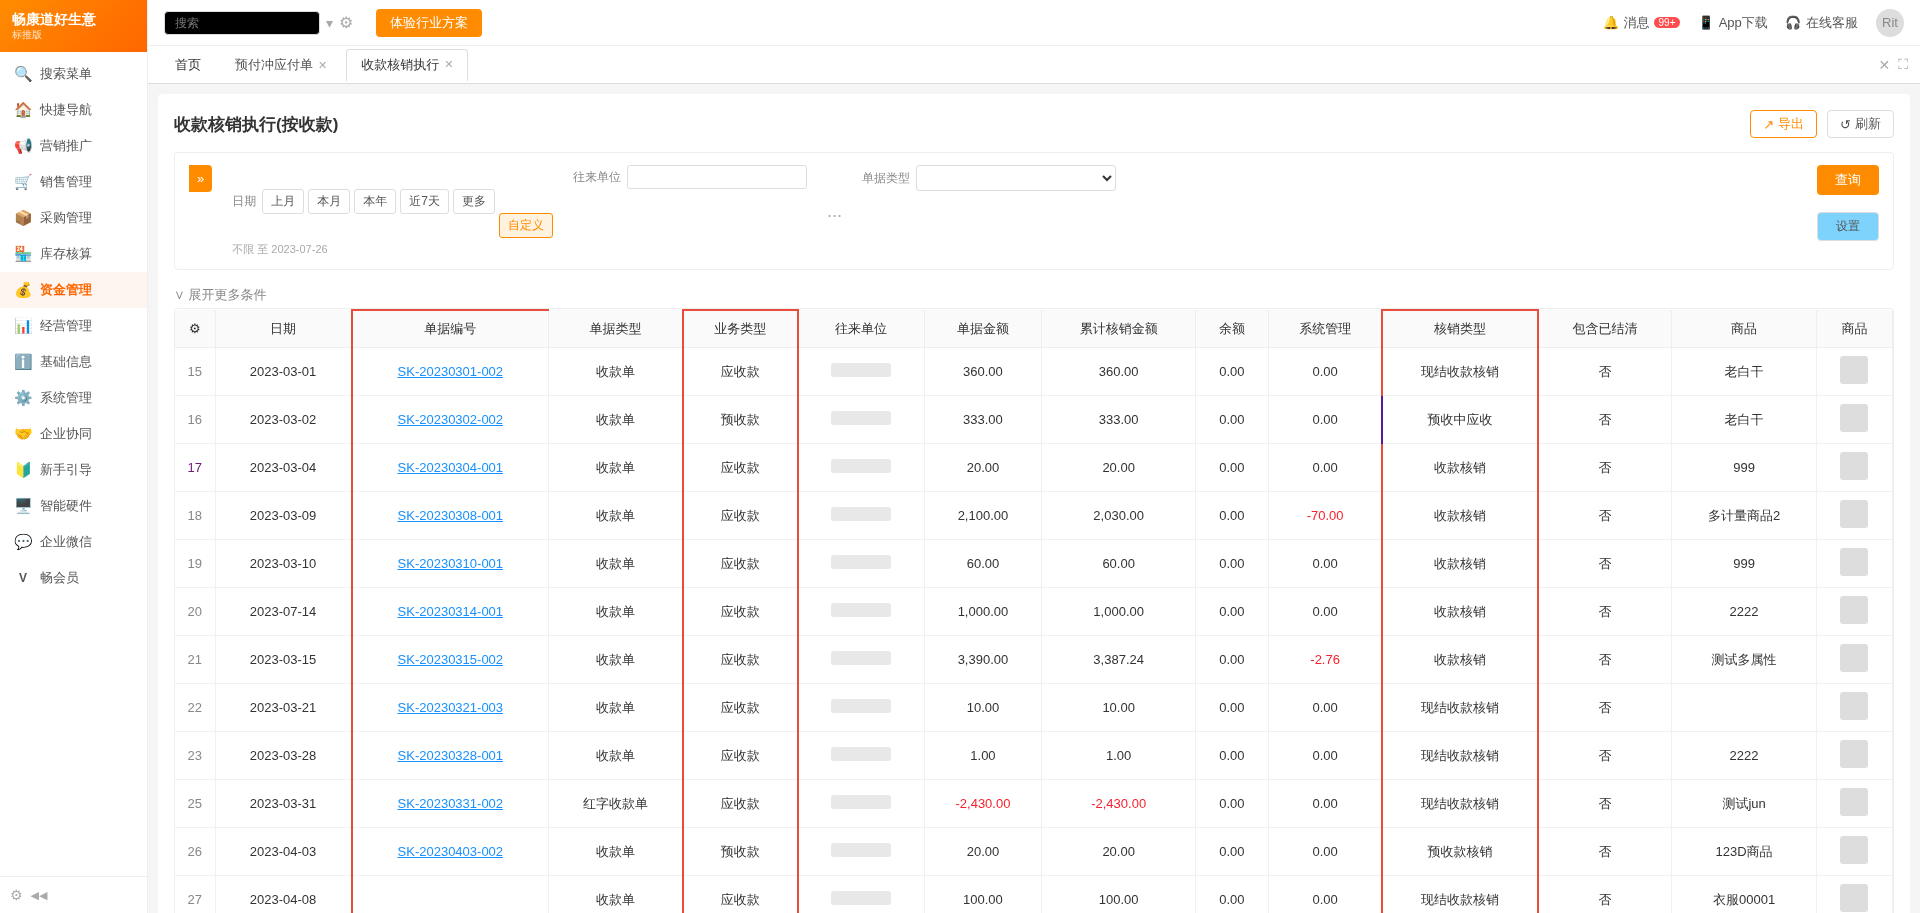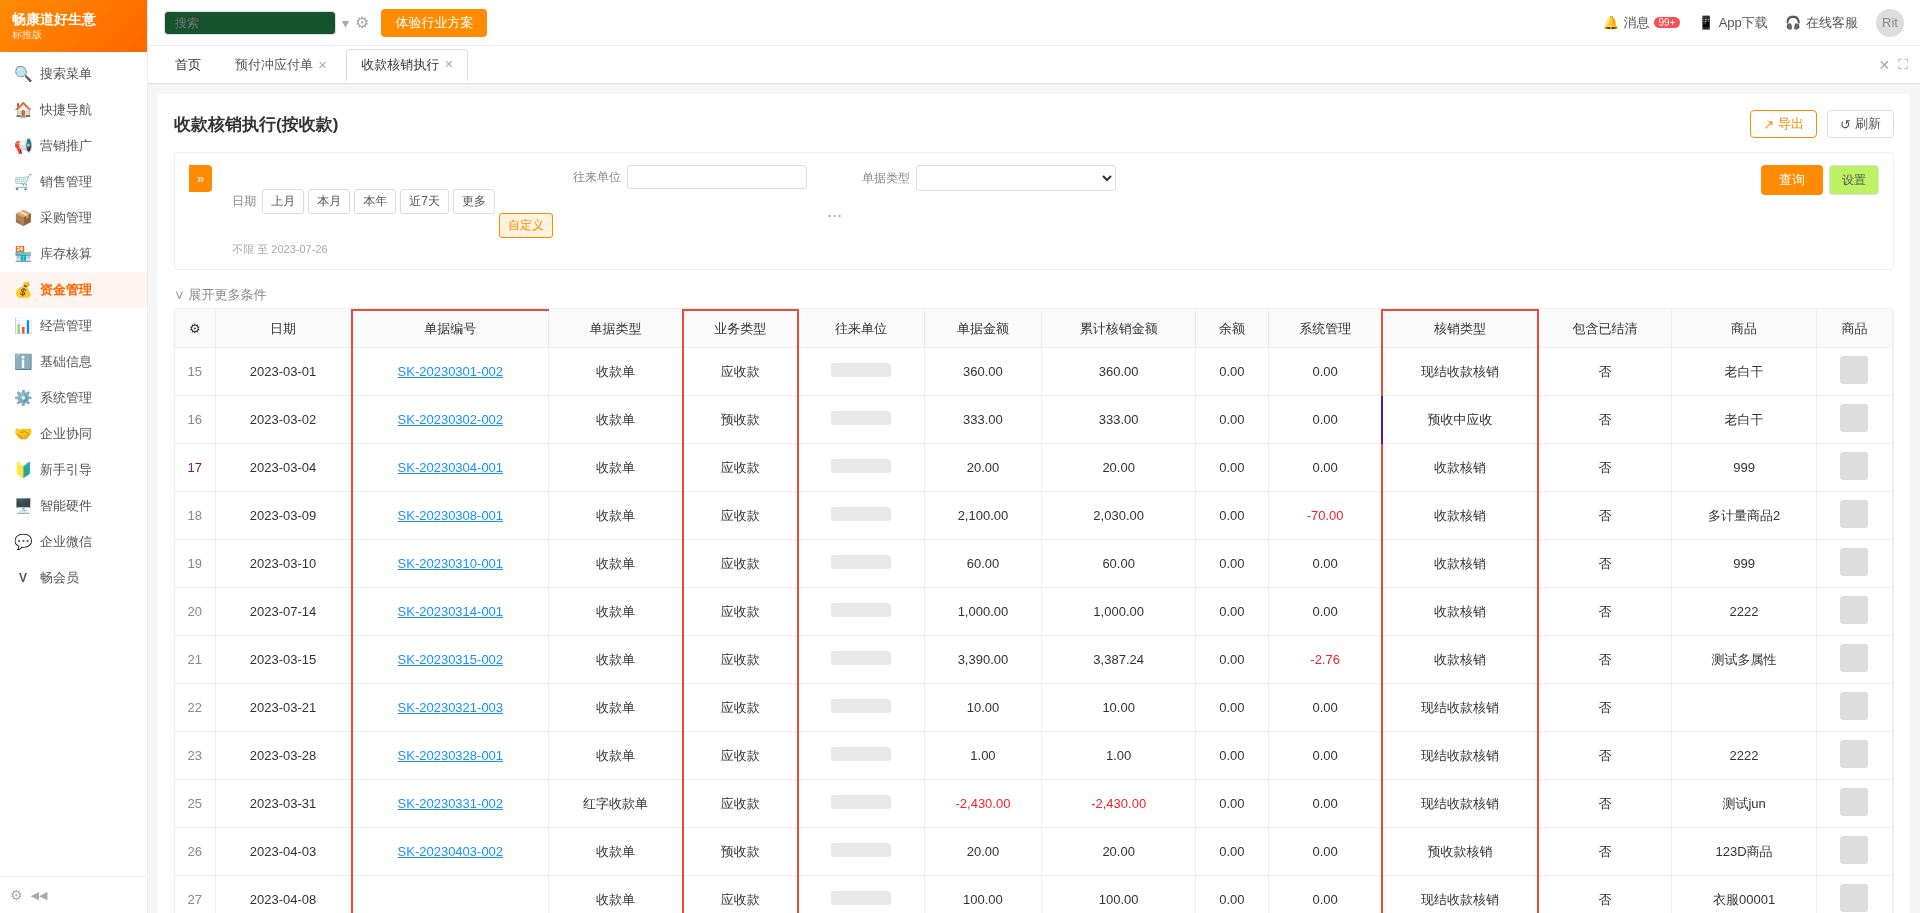--- a/index.html
+++ b/index.html
@@ -73,27 +73,27 @@
       height: 46px;
       gap: 12px;
     }
     .topbar-search-area {
       display: flex;
       align-items: center;
       gap: 6px;
       flex: 0 0 200px;
     }
     .topbar-search-box {
-      background: #14532d;
+      background: #000000;
       border: 1px solid #ddd;
       border-radius: 4px;
       padding: 4px 10px;
       font-size: 12px;
       color: #999;
-      width: 172px;
+      width: 156px;
     }
     .topbar-gear { color: #aaa; cursor: pointer; font-size: 16px; }
     .topbar-btn-solution {
       background: #ff8c00;
       color: #fff;
       border: none;
       border-radius: 4px;
       padding: 5px 14px;
       cursor: pointer;
       font-size: 13px;
@@ -276,21 +276,21 @@
     .btn-query {
       background: #ff8c00;
       color: #fff;
       border: none;
       border-radius: 4px;
       padding: 6px 18px;
       cursor: pointer;
       font-size: 13px;
     }
     .btn-setting {
-      background: #bef264;
+      background: #7dd3fc;
       border: 1px solid #ddd;
       color: #555;
       border-radius: 4px;
       padding: 5px 12px;
       cursor: pointer;
       font-size: 12px;
     }
     .expand-row {
       text-align: left;
       color: #888;
@@ -496,21 +496,21 @@
         </div>
         <div class="filter-dots">...</div>
         <div class="filter-group">
           <div class="filter-row">
             <span class="filter-label">单据类型</span>
             <select class="filter-select">
               <option></option>
             </select>
           </div>
         </div>
-        <div style="margin-left:auto;display:flex;flex-direction:row;gap:6px;align-self:flex-start">
+        <div style="margin-left:auto;display:flex;flex-direction:column;gap:17px;align-self:flex-start">
           <button class="btn-query">查询</button>
           <button class="btn-setting">设置</button>
         </div>
       </div>
 
       <div class="expand-row">
         <span>∨ </span>
         <span>展开更多条件</span>
       </div>
 

